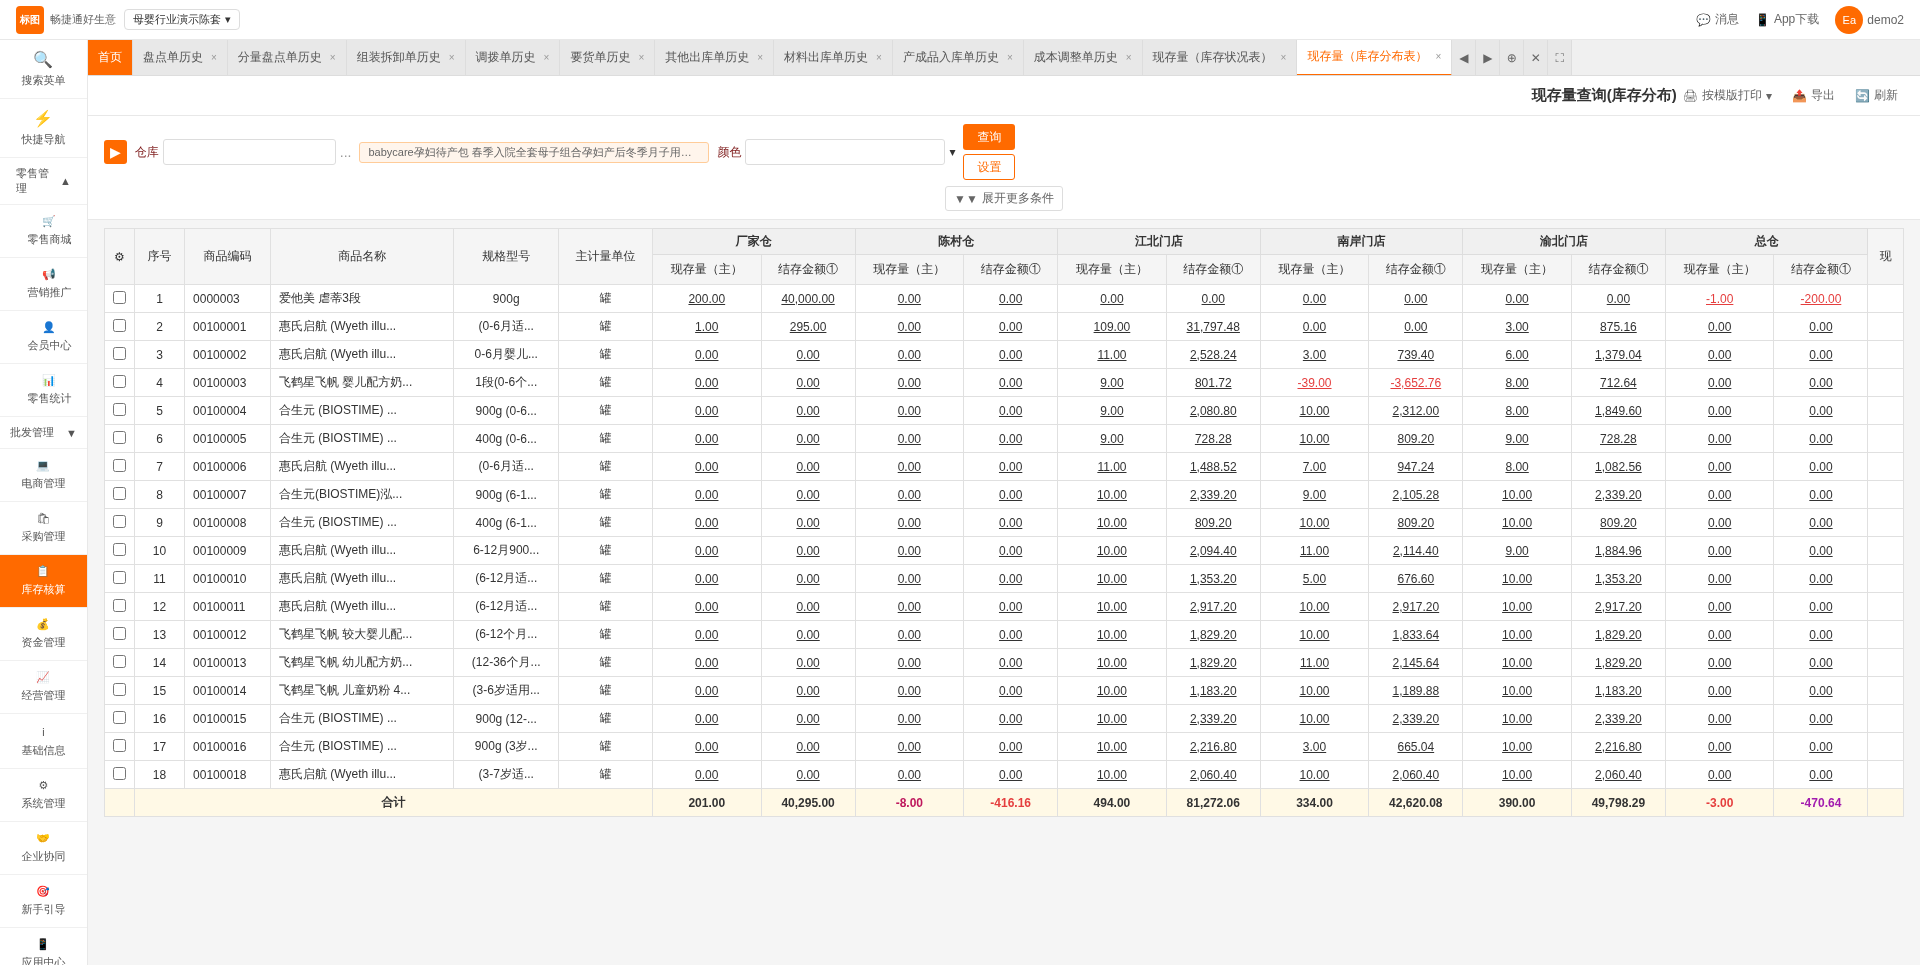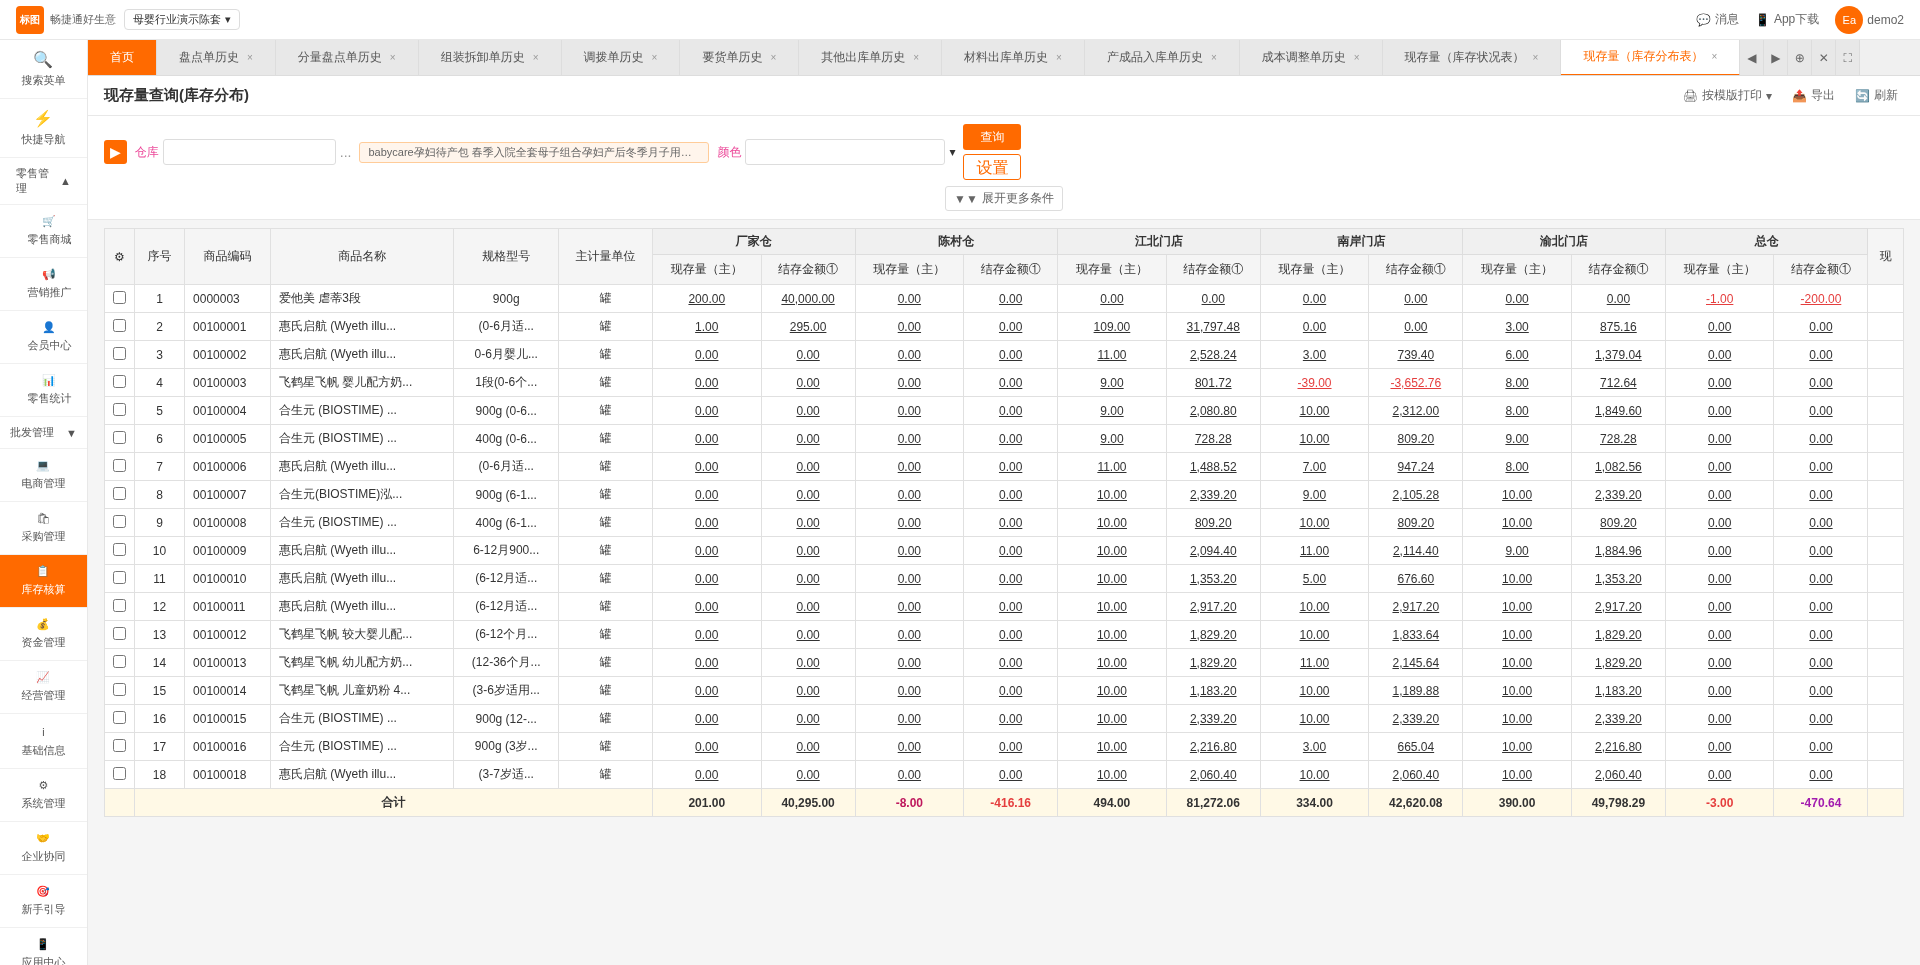--- a/index.html
+++ b/index.html
@@ -30,47 +30,47 @@
 
     
     .sidebar { width: 88px; background: #fff; border-right: 1px solid #e8e8e8; display: flex; flex-direction: column; overflow-y: auto; z-index: 50; }
     .sidebar-item { padding: 10px 4px; display: flex; flex-direction: column; align-items: center; gap: 4px; cursor: pointer; font-size: 11px; color: #555; border-bottom: 1px solid #f0f0f0; }
     .sidebar-item.active { background: #ff6a00; color: #fff; }
     .sidebar-item .s-icon { font-size: 16px; }
 
     
     .tab-bar { height: 36px; background: #f0f0f0; display: flex; align-items: center; overflow-x: auto; border-bottom: 1px solid #ddd; flex-shrink: 0; }
     .tab-bar::-webkit-scrollbar { height: 3px; }
-    .tab-item { display: flex; align-items: center; gap: 4px; padding: 0 22px; height: 36px; border-right: 1px solid #ddd; white-space: nowrap; cursor: pointer; font-size: 12px; color: #555; background: #e8e8e8; flex-shrink: 0; }
+    .tab-item { display: flex; align-items: center; gap: 4px; padding: 0 10px; height: 36px; border-right: 1px solid #ddd; white-space: nowrap; cursor: pointer; font-size: 12px; color: #555; background: #e8e8e8; flex-shrink: 0; }
     .tab-item.active { background: #fff; color: #ff6a00; border-bottom: 2px solid #ff6a00; }
     .tab-item.home { background: #ff6a00; color: #fff; }
     .tab-close { font-size: 10px; color: #999; margin-left: 4px; }
     .tab-nav-btns { display: flex; }
     .tab-nav-btn { width: 24px; height: 36px; display: flex; align-items: center; justify-content: center; border-right: 1px solid #ddd; cursor: pointer; color: #666; font-size: 12px; background: #e8e8e8; flex-shrink: 0; }
 
     
     .content-area { flex: 1; display: flex; flex-direction: column; overflow: hidden; }
 
     
-    .page-header { display: flex; align-items: center; justify-content: space-between; padding: 8px 16px; background: #fff; border-bottom: 1px solid #e8e8e8; }
+    .page-header { display: flex; align-items: center; justify-content: flex-end; padding: 8px 16px; background: #fff; border-bottom: 1px solid #e8e8e8; }
     .page-title { font-size: 15px; font-weight: bold; color: #333; }
     .page-header-actions { display: flex; align-items: center; gap: 8px; }
     .action-btn { display: flex; align-items: center; gap: 4px; font-size: 12px; color: #666; cursor: pointer; padding: 3px 6px; border-radius: 3px; }
 
     
     .search-bar { background: #fff; padding: 8px 16px; border-bottom: 1px solid #e8e8e8; }
     .search-row { display: flex; align-items: center; gap: 8px; flex-wrap: wrap; }
     .search-field { display: flex; align-items: center; gap: 4px; }
-    .search-label { font-size: 12px; color: #ec4899; white-space: nowrap; }
+    .search-label { font-size: 12px; color: #7f1d1d; white-space: nowrap; }
     .search-input { border: 1px solid #ddd; border-radius: 3px; padding: 3px 8px; font-size: 12px; height: 26px; min-width: 80px; }
     .search-input-long { min-width: 320px; }
     .search-input-medium { min-width: 160px; }
     .expand-btn { display: flex; align-items: center; gap: 4px; font-size: 12px; color: #666; cursor: pointer; padding: 3px 8px; border: 1px solid #ddd; border-radius: 3px; background: #fff; }
     .btn-primary { background: #ff6a00; color: #fff; border: none; border-radius: 3px; padding: 4px 14px; font-size: 12px; cursor: pointer; height: 26px; }
-    .btn-setting { background: #fff; color: #ff6a00; border: 1px solid #ff6a00; border-radius: 3px; padding: 3px 12px; font-size: 16px; cursor: pointer; height: 26px; }
+    .btn-setting { background: #fff; color: #ff6a00; border: 1px solid #ff6a00; border-radius: 3px; padding: 3px 12px; font-size: 12px; cursor: pointer; height: 26px; }
     .btn-group { display: flex; flex-direction: column; gap: 4px; }
 
     
     .table-container { flex: 1; overflow: auto; padding: 0 16px 16px; background: #f5f5f5; }
     .data-table { width: 100%; border-collapse: collapse; background: #fff; margin-top: 8px; font-size: 12px; }
     .data-table th { background: #f5f5f5; border: 1px solid #e0e0e0; padding: 6px 8px; text-align: center; font-weight: normal; white-space: nowrap; position: sticky; top: 0; z-index: 10; }
     .data-table td { border: 1px solid #e0e0e0; padding: 5px 8px; text-align: center; white-space: nowrap; }
     .data-table .num-cell { text-decoration: underline; color: #333; }
     .data-table .red-cell { color: #e53e3e; text-decoration: underline; }
     .data-table .group-header { background: #f0f0f0; text-align: center; font-weight: bold; border: 1px solid #ddd; padding: 4px 8px; }

